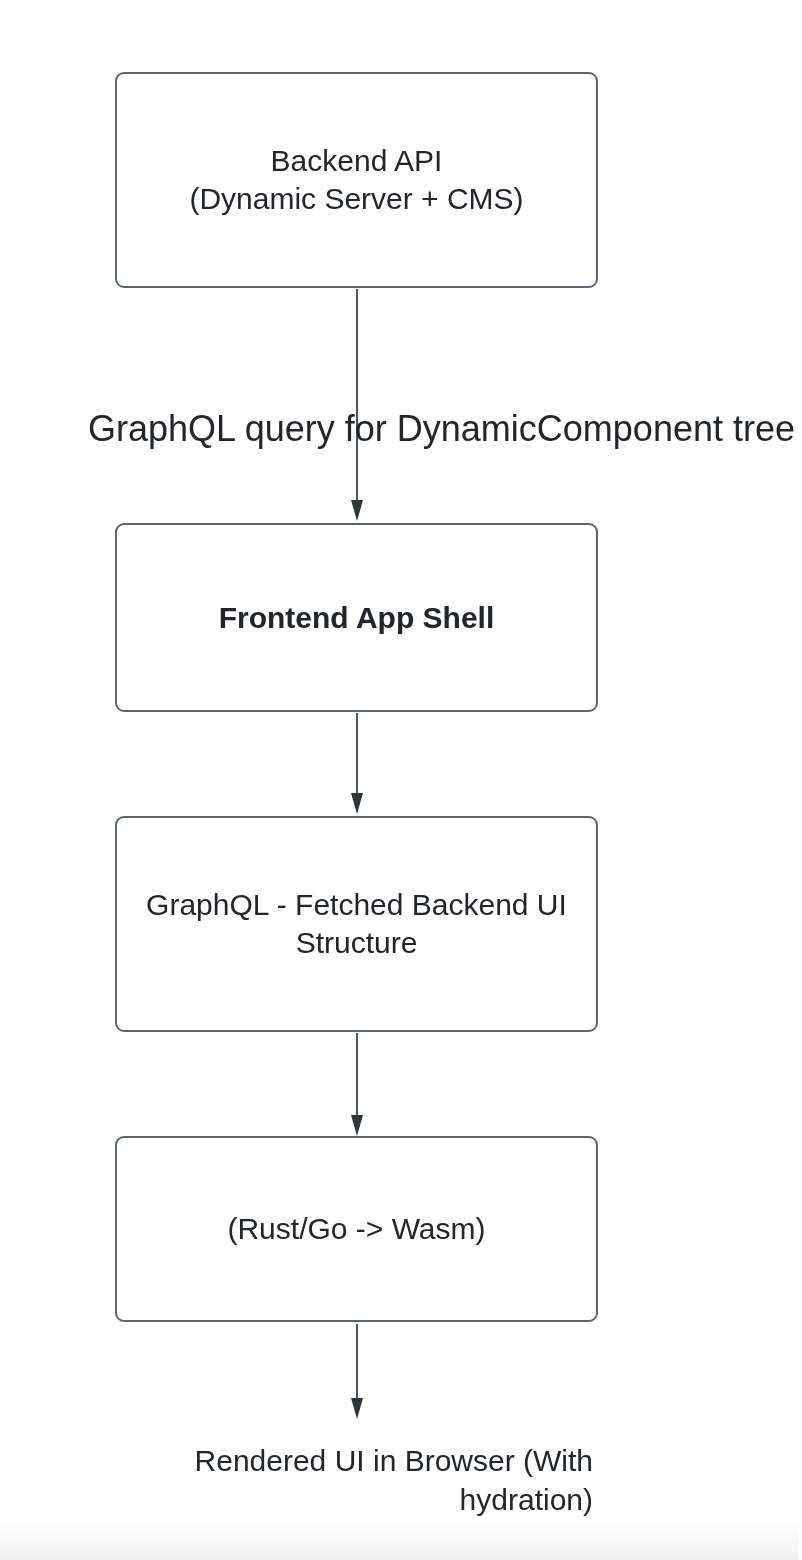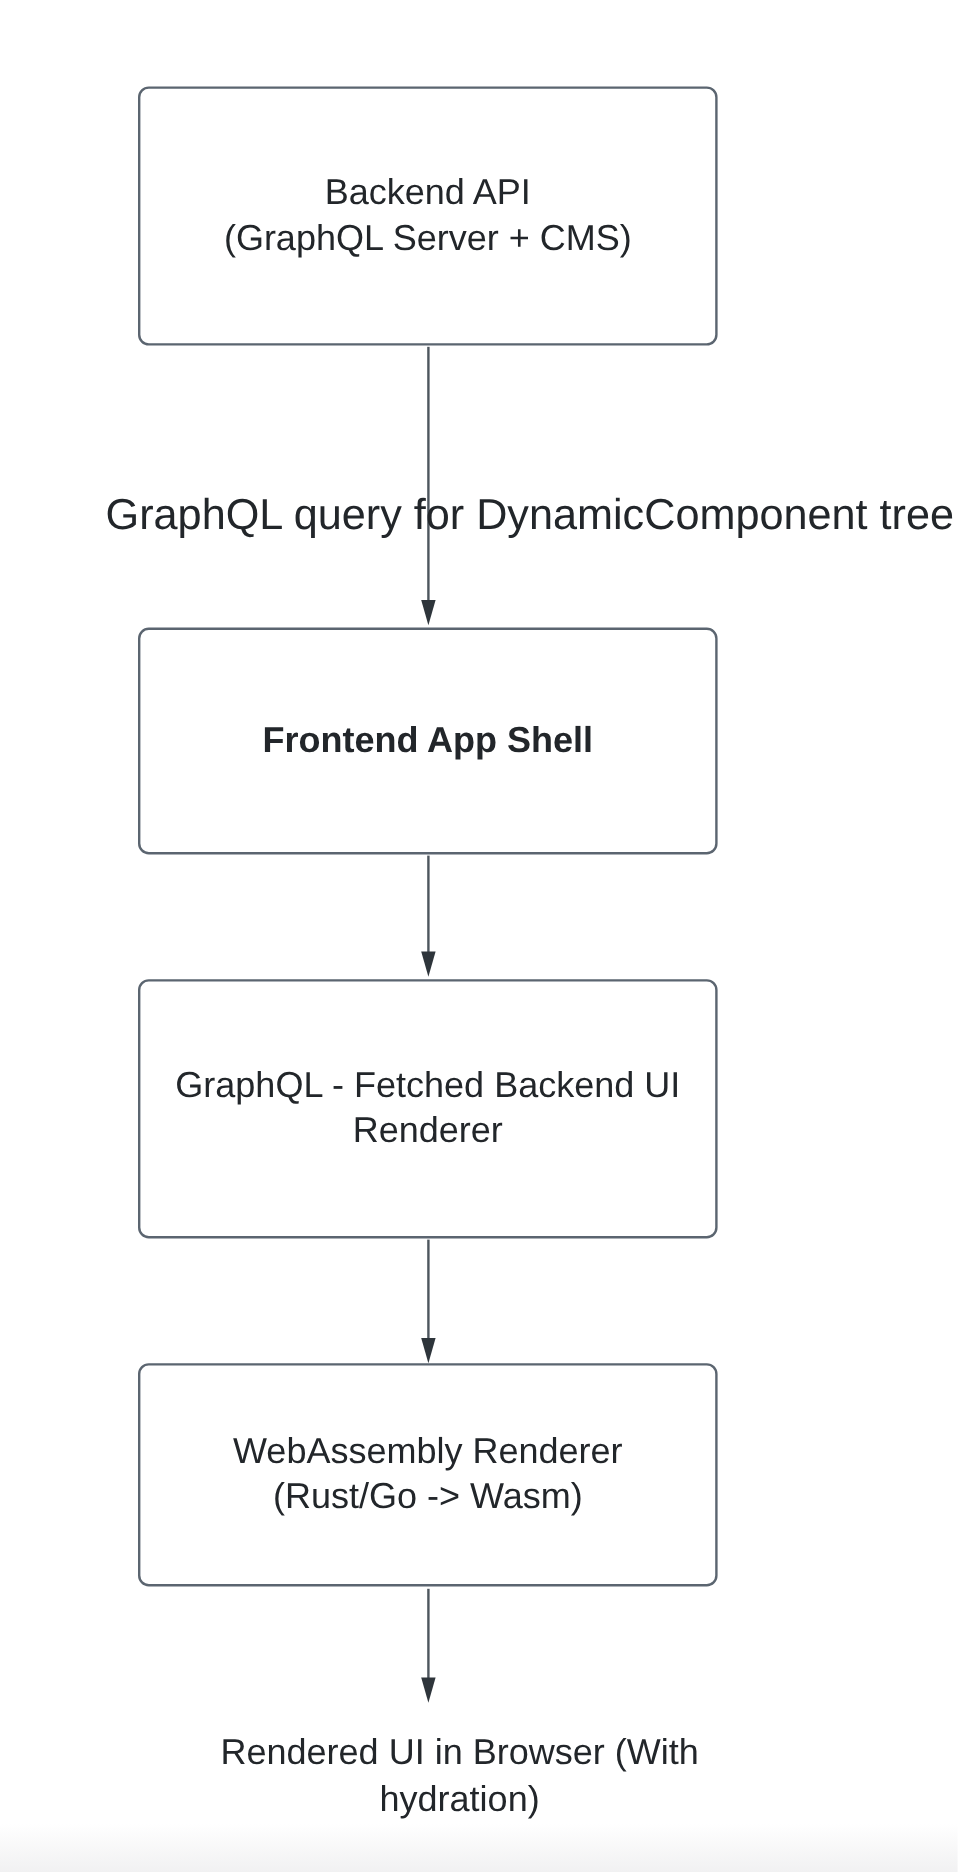--- a/index.html
+++ b/index.html
@@ -54,22 +54,21 @@
     line-height: 38px;
     white-space: nowrap;
   }
   .end-label {
     position: absolute;
     left: 123px;
     top: 1441px;
     width: 470px;
     font-size: 30px;
     line-height: 39px;
-    text-align: center;
-    margin-left: 25px;
+    text-align: right;
   }
   .bottom-strip {
     position: absolute;
     left: 0;
     top: 1520px;
     width: 802px;
     height: 40px;
     background: linear-gradient(180deg, #ffffff 0%, #f1f1f2 100%);
   }
 </style>
@@ -92,36 +91,35 @@
       <polygon points="351,1115 363,1115 357,1136" fill="#2e353b"></polygon>
     </g>
     <g>
       <line x1="357" y1="1324" x2="357" y2="1399" stroke="#4d565e" stroke-width="2"></line>
       <polygon points="351,1398 363,1398 357,1419" fill="#2e353b"></polygon>
     </g>
   </svg>
 
   <div class="node n1">
     <div>Backend API</div>
-    <div>(GraphQL Server + CMS)</div>
+    <div>(Dynamic Server + CMS)</div>
   </div>
 
   <div class="edge-label">GraphQL query for DynamicComponent tree</div>
 
   <div class="node n2">
     <div>Frontend App Shell</div>
   </div>
 
   <div class="node n3">
     <div>GraphQL - Fetched Backend UI</div>
-    <div>Renderer</div>
+    <div>Structure</div>
   </div>
 
   <div class="node n4">
-    <div>WebAssembly Renderer</div>
     <div>(Rust/Go -&gt; Wasm)</div>
   </div>
 
   <div class="end-label">Rendered UI in Browser (With hydration)</div>
 
   <div class="bottom-strip"></div>
 
 </div>
 
 </body></html>

